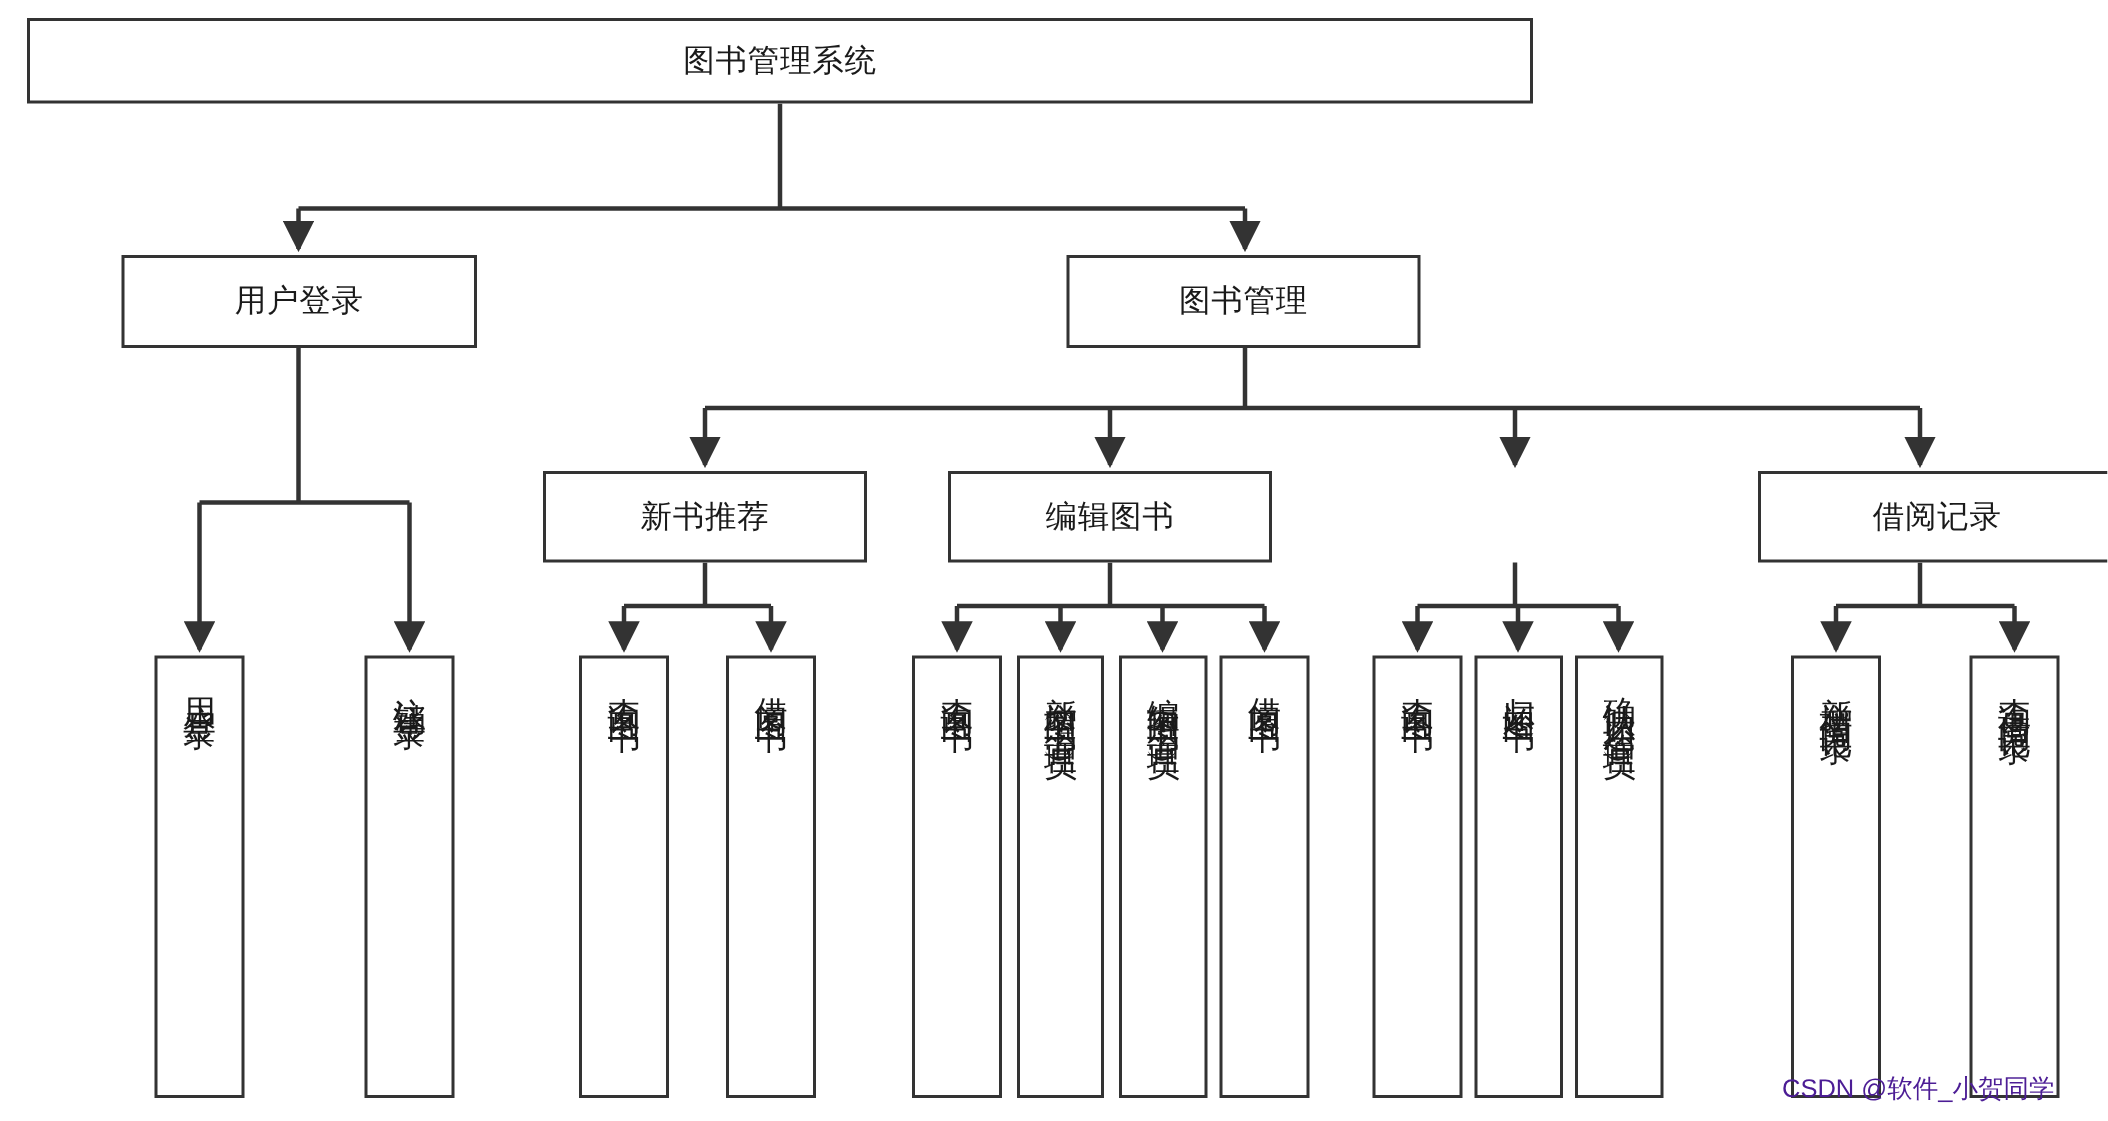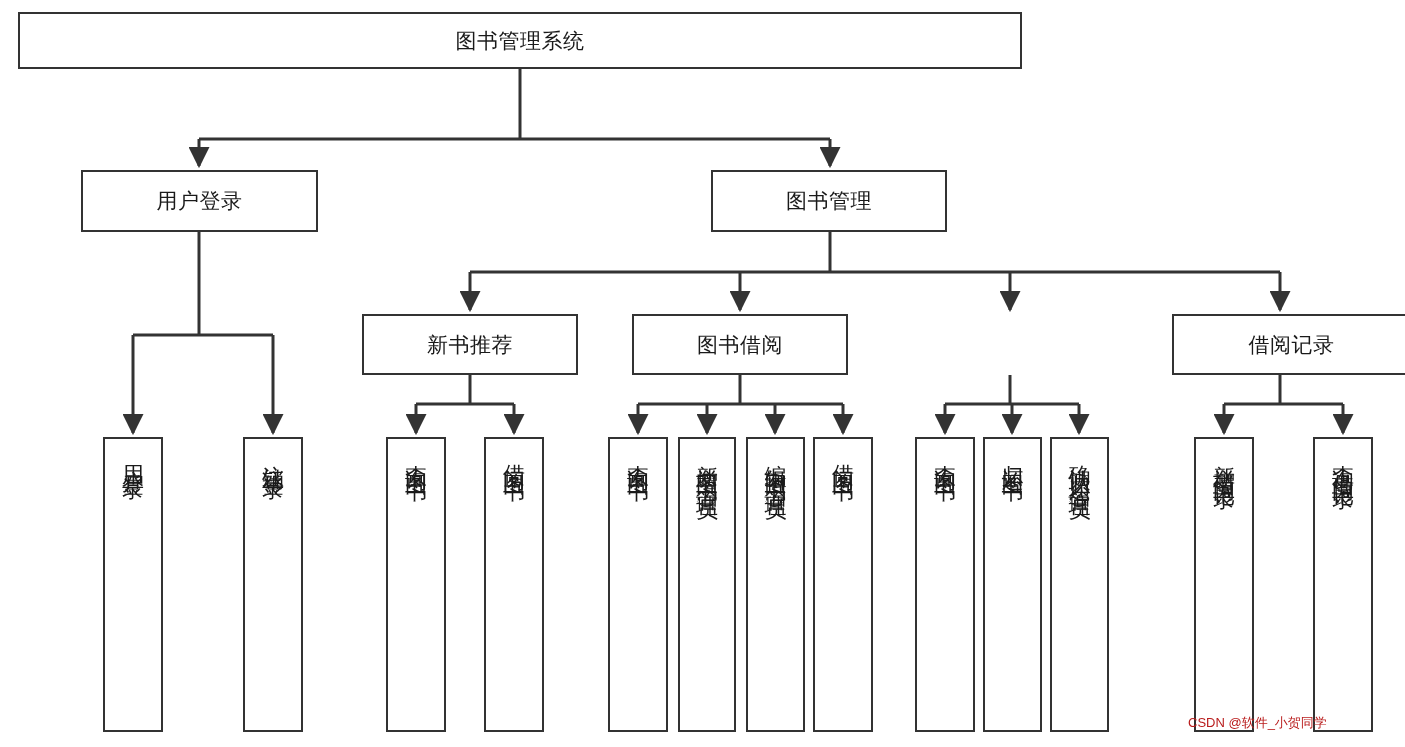--- a/index.html
+++ b/index.html
@@ -59,22 +59,22 @@
   .node.v .node-label {
     writing-mode: vertical-rl;
     text-orientation: upright;
     font-size: 22px;
     letter-spacing: 5px;
     line-height: 1;
     white-space: nowrap;
   }
   .watermark {
     position: absolute;
-    font-size: 13px;
-    color: #b91c1c;
+    font-size: 17px;
+    color: #4c1d95;
     white-space: nowrap;
     z-index: 5;
   }
 </style>
 </head>
 <body>
 
 <div id="canvas">
 
   <svg id="edges" viewBox="0 0 1405 747" xmlns="http://www.w3.org/2000/svg">
@@ -135,21 +135,21 @@
     <span class="node-label">用户登录</span>
   </div>
   <div class="node h" style="left:711px; top:170px; width:236px; height:62px;">
     <span class="node-label">图书管理</span>
   </div>
 
   <div class="node h" style="left:362px; top:314px; width:216px; height:61px;">
     <span class="node-label">新书推荐</span>
   </div>
   <div class="node h" style="left:632px; top:314px; width:216px; height:61px;">
-    <span class="node-label">图书借阅</span>
+    <span class="node-label">编辑图书</span>
   </div>
   <div class="node h" style="left:1172px; top:314px; width:239px; height:61px;">
     <span class="node-label">借阅记录</span>
   </div>
 
   <div class="node v" style="left:103px; top:437px; width:60px; height:295px;">
     <span class="node-label">用户登录</span>
   </div>
   <div class="node v" style="left:243px; top:437px; width:60px; height:295px;">
     <span class="node-label">注销登录</span>

